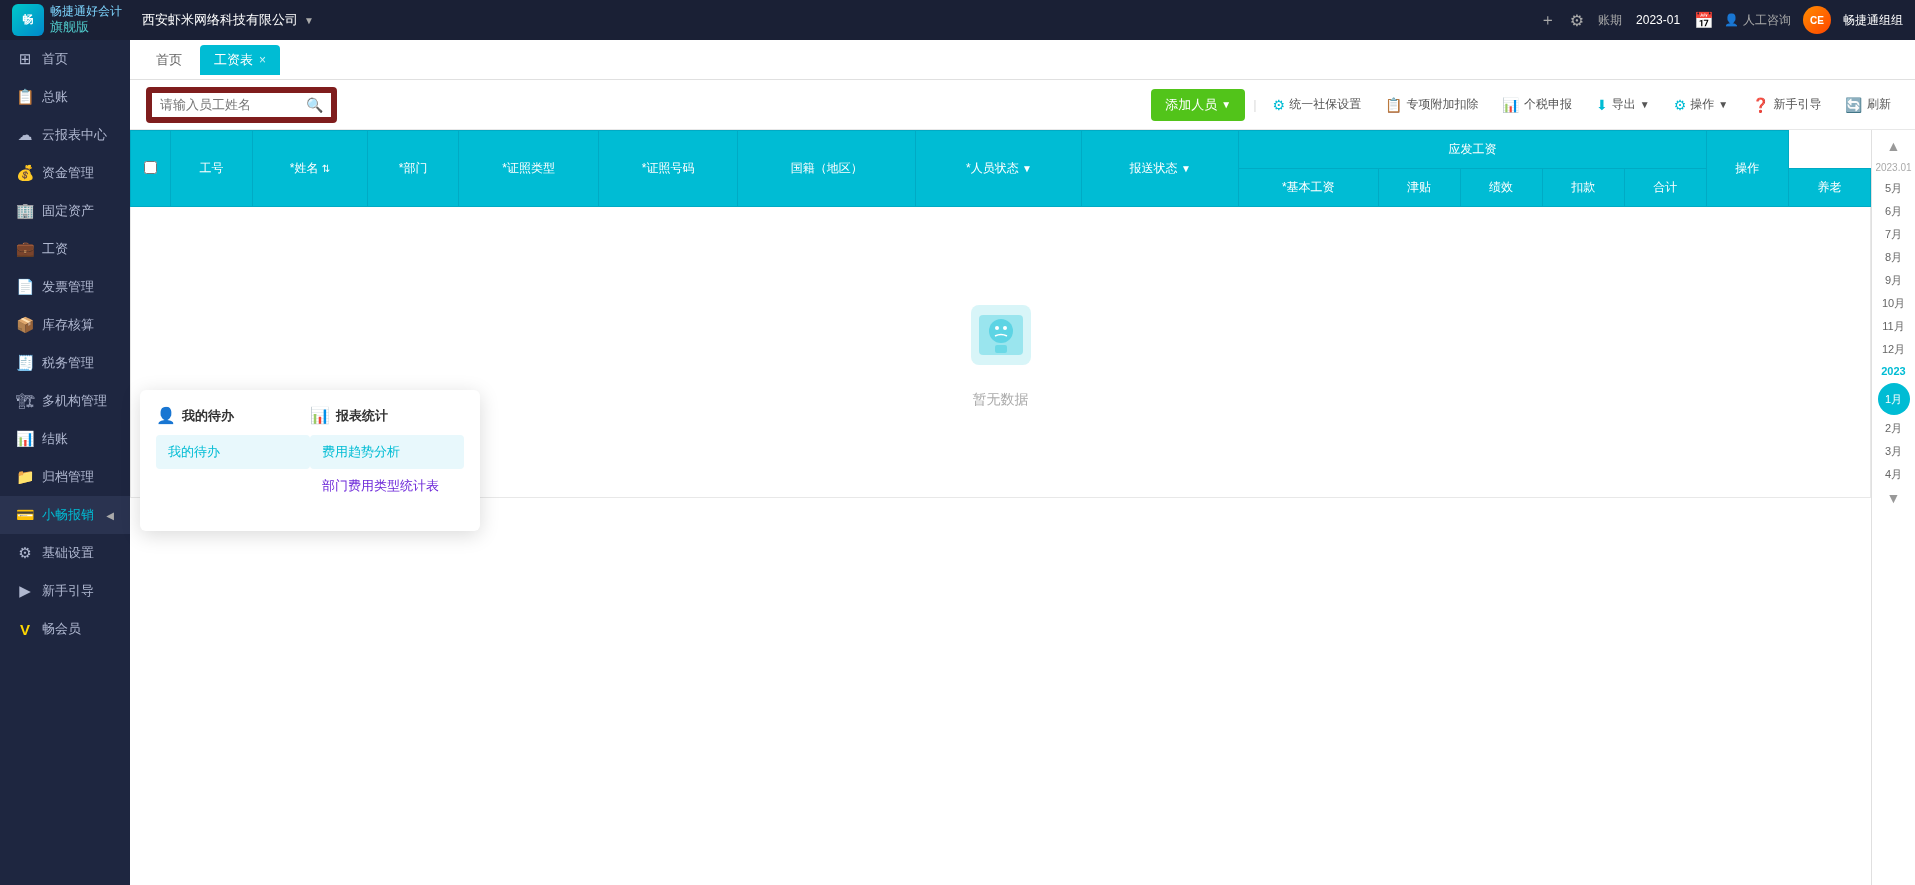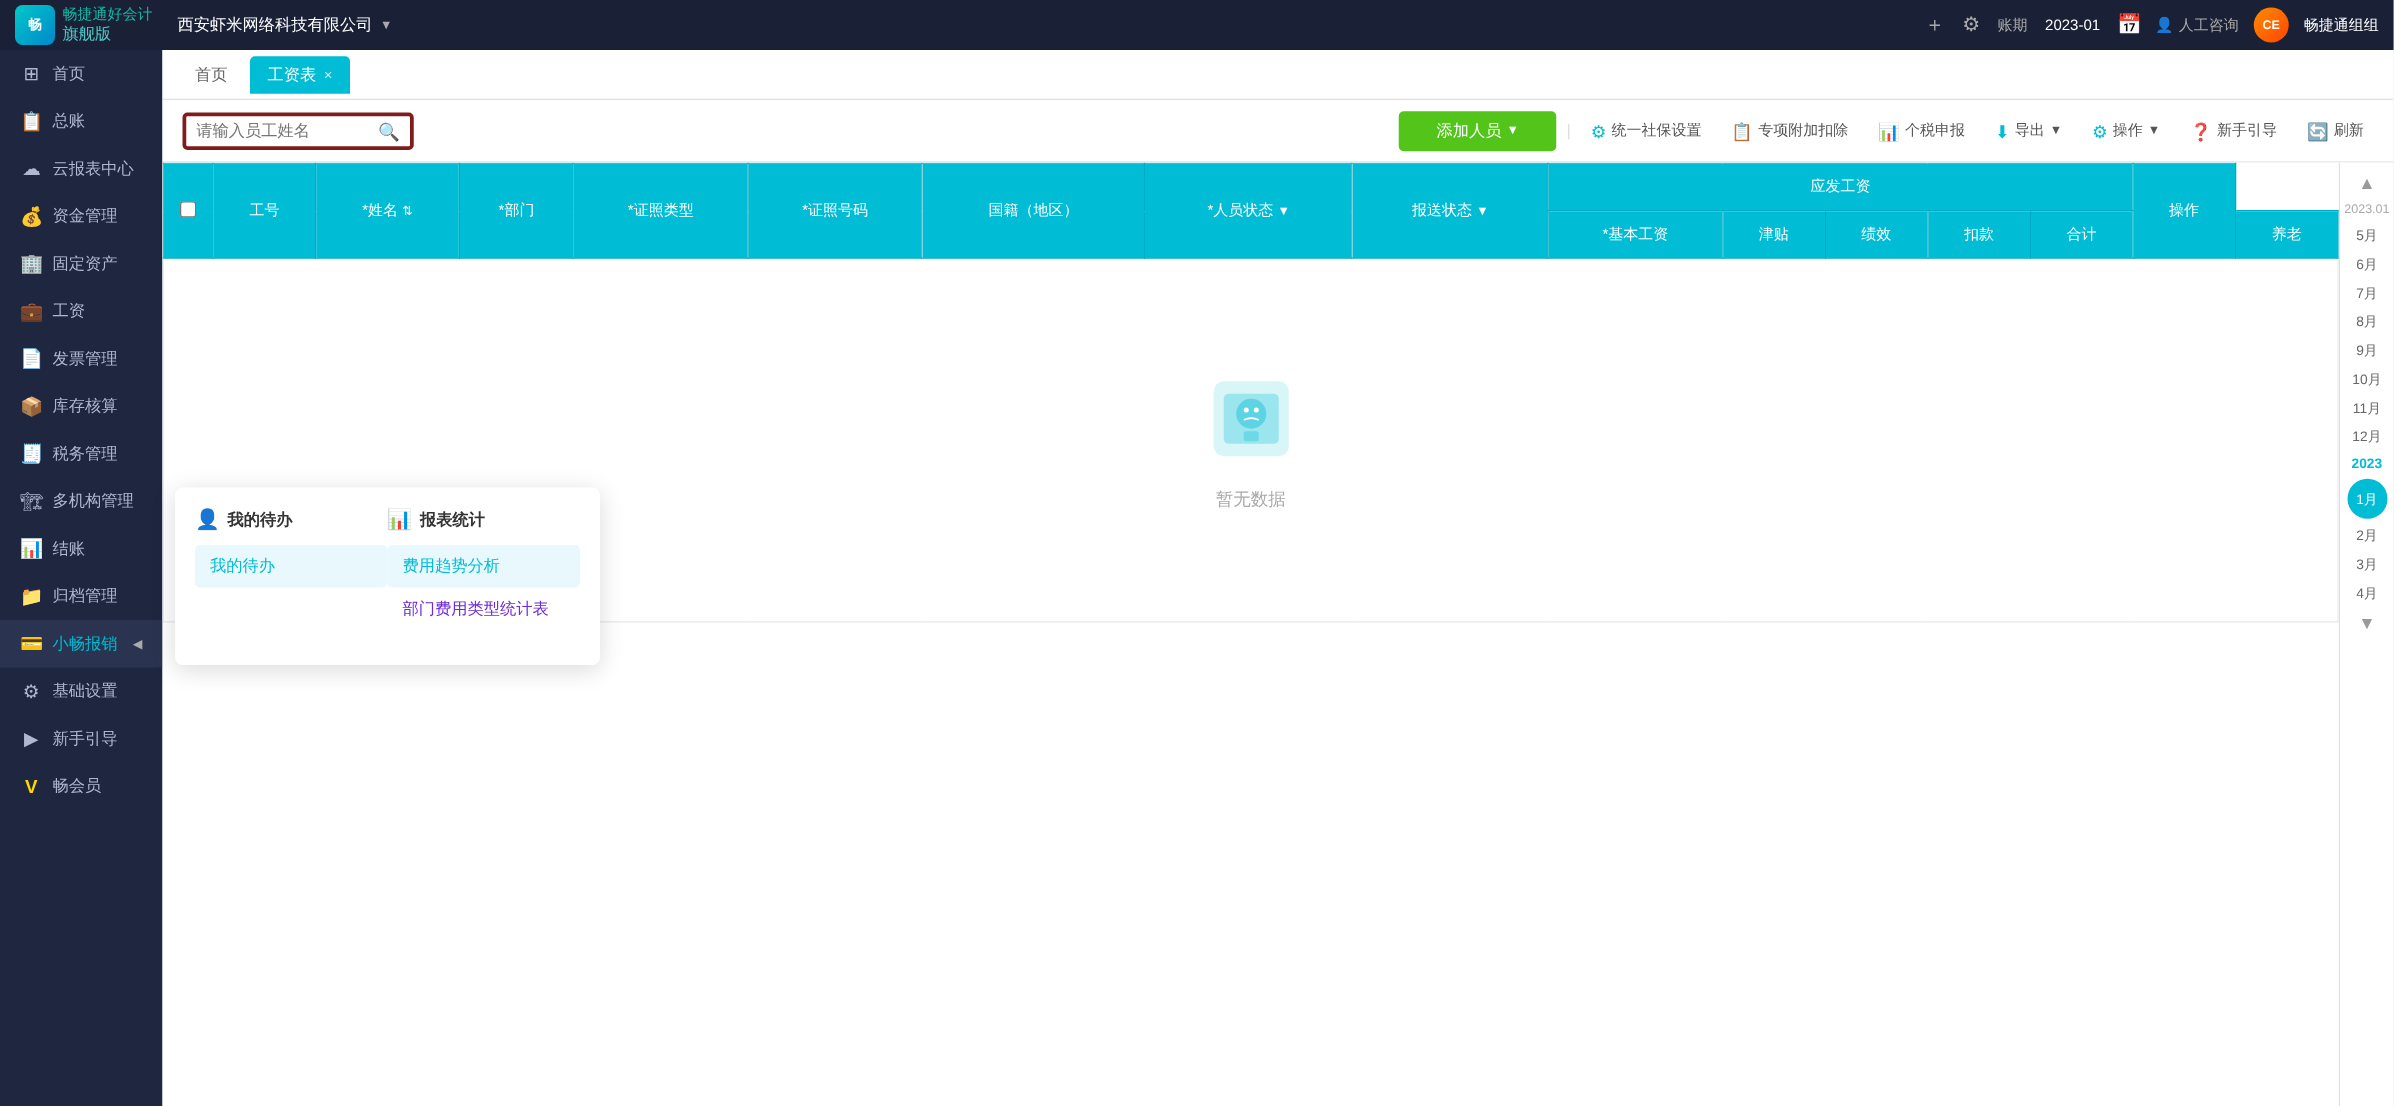--- a/index.html
+++ b/index.html
@@ -2,21 +2,21 @@
 <html><head>
   <meta charset="utf-8">
   <style>
     * { margin: 0; padding: 0; box-sizing: border-box; }
     body { font-family: 'Microsoft YaHei', Arial, sans-serif; font-size: 13px; background: #f0f2f5; display: flex; flex-direction: column; height: 885px; overflow: hidden; }
 
     
     .top-bar { height: 40px; background: #1a2035; display: flex; align-items: center; padding: 0 12px; gap: 10px; flex-shrink: 0; }
     .logo-area { display: flex; align-items: center; gap: 6px; width: 120px; }
     .logo-icon { width: 32px; height: 32px; background: linear-gradient(135deg, #00c8c8, #0088cc); border-radius: 6px; display: flex; align-items: center; justify-content: center; color: white; font-size: 11px; font-weight: bold; }
-    .logo-text { color: #14b8a6; font-size: 12px; line-height: 1.2; }
+    .logo-text { color: #7dd3fc; font-size: 12px; line-height: 1.2; }
     .logo-sub { color: #4fc8c8; font-size: 13px; }
     .company-selector { display: flex; align-items: center; gap: 6px; color: white; font-size: 13px; cursor: pointer; flex: 1; }
     .company-name { color: white; }
     .chevron-down { color: #aaa; font-size: 10px; }
     .top-actions { display: flex; align-items: center; gap: 14px; }
     .period-label { color: #aaa; font-size: 12px; }
     .period-value { color: white; font-size: 12px; }
     .top-icon-btn { color: #aaa; font-size: 16px; cursor: pointer; display: flex; align-items: center; }
     .top-right { display: flex; align-items: center; gap: 12px; margin-left: auto; }
     .support-btn { display: flex; align-items: center; gap: 4px; color: #aaa; font-size: 12px; cursor: pointer; }
@@ -37,25 +37,25 @@
     .content-area { flex: 1; display: flex; flex-direction: column; overflow: hidden; background: #f0f2f5; }
 
     
     .tab-bar { height: 40px; background: white; display: flex; align-items: center; padding: 0 12px; gap: 4px; border-bottom: 1px solid #e0e0e0; flex-shrink: 0; }
     .tab { padding: 6px 14px; border-radius: 4px 4px 0 0; cursor: pointer; font-size: 13px; color: #666; display: flex; align-items: center; gap: 6px; }
     .tab.active { background: #00bcd4; color: white; }
     .tab-close { font-size: 12px; cursor: pointer; opacity: 0.8; }
 
     
     .toolbar { height: 50px; background: white; display: flex; align-items: center; padding: 0 16px; gap: 8px; border-bottom: 1px solid #e8e8e8; flex-shrink: 0; }
-    .search-box { display: flex; align-items: center; border: 3px solid #7f1d1d; border-radius: 4px; padding: 4px 8px; gap: 6px; background: white; }
+    .search-box { display: flex; align-items: center; border: 6px solid #7f1d1d; border-radius: 4px; padding: 4px 8px; gap: 6px; background: white; }
     .search-input { border: none; outline: none; font-size: 13px; width: 140px; color: #999; }
     .search-icon { color: #999; font-size: 14px; cursor: pointer; }
     .toolbar-spacer { flex: 1; }
-    .add-person-btn { background: #52c41a; color: white; border: none; border-radius: 4px; padding: 7px 30px; font-size: 13px; cursor: pointer; display: flex; align-items: center; gap: 4px; }
+    .add-person-btn { background: #52c41a; color: white; border: none; border-radius: 4px; padding: 7px 14px; font-size: 13px; cursor: pointer; display: flex; align-items: center; gap: 4px; }
     .add-person-btn .arrow { font-size: 10px; }
     .toolbar-action { display: flex; align-items: center; gap: 4px; color: #555; font-size: 12px; cursor: pointer; padding: 0 8px; white-space: nowrap; }
     .toolbar-action .icon { color: #00bcd4; font-size: 14px; }
     .toolbar-divider { color: #ddd; }
 
     
     .table-container { flex: 1; overflow: auto; background: white; position: relative; }
     .salary-table { width: 100%; border-collapse: collapse; }
     .salary-table th { background: #00bcd4; color: white; padding: 10px 8px; font-size: 12px; font-weight: normal; text-align: center; border: 1px solid #00aac4; white-space: nowrap; position: relative; }
     .salary-table .group-header { text-align: center; }

